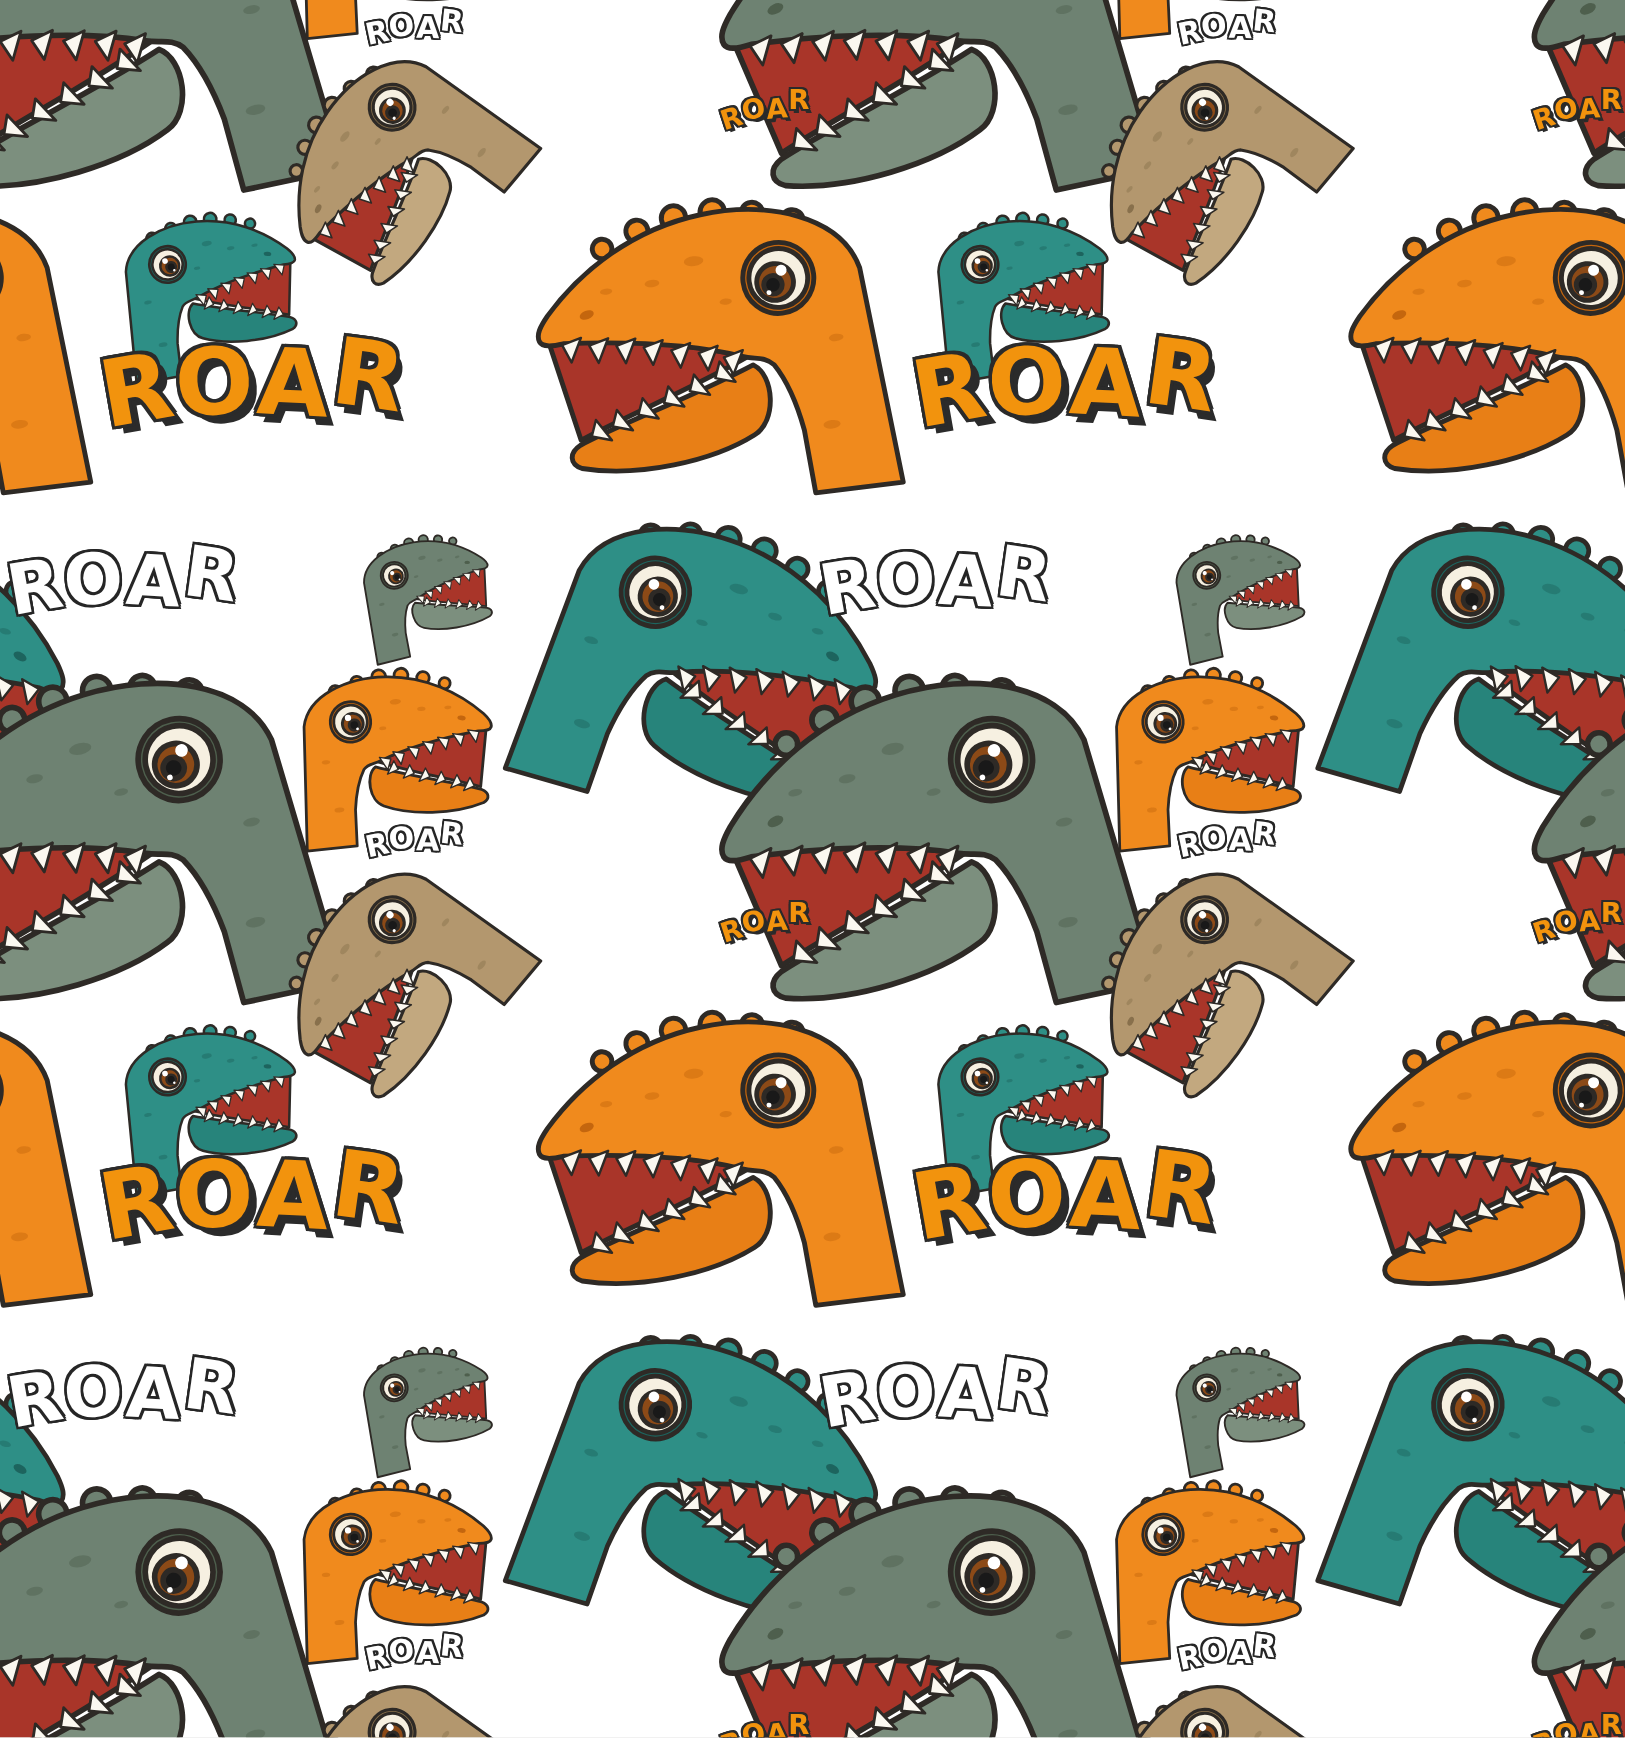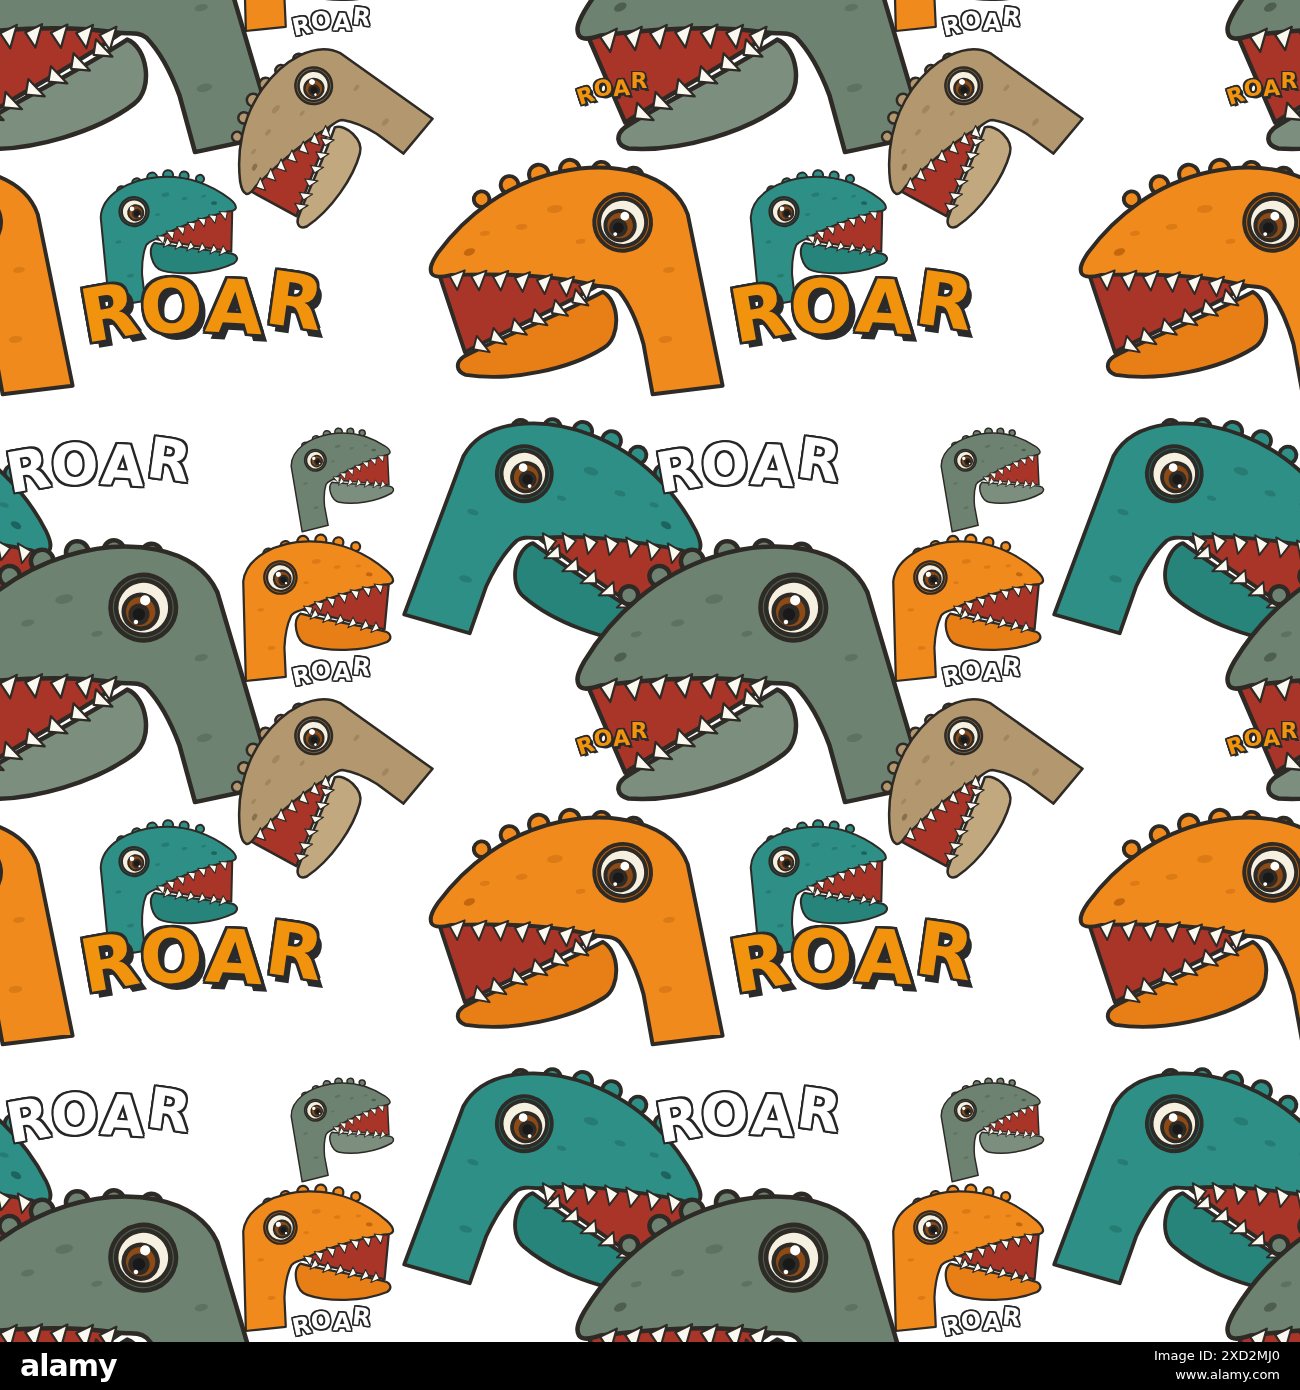--- a/index.html
+++ b/index.html
@@ -1957,23 +1957,13 @@
             <ellipse cx="236" cy="66" rx="5" ry="2.5" fill="#88704C" fill-opacity="0.45" stroke="none"></ellipse>
             <ellipse cx="140" cy="86" rx="5" ry="2.5" fill="#88704C" fill-opacity="0.45" stroke="none"></ellipse>
             <ellipse cx="66" cy="196" rx="7" ry="3.5" fill="#88704C" fill-opacity="0.45" stroke="none"></ellipse>
             <ellipse cx="54" cy="126" rx="6" ry="3" fill="#88704C" fill-opacity="0.45" stroke="none"></ellipse>
           </g>
         </svg>
       </div>
       <div class="pat-item roar roar-orange-small" style="left: 1226px; top: 1378px; width: 74.8px; transform: rotate(-10deg); font-size: 22px; color: rgb(242, 147, 13);"><span style="transform: rotate(-8deg) translateY(2px);">R</span><span style="transform: rotate(-2deg) translateY(-2px);">O</span><span style="transform: rotate(5deg) translateY(1px);">A</span><span style="transform: rotate(10deg) translateY(-3px);">R</span></div>
     </div>
 
-  <div class="footer" style="background: rgb(0, 0, 0);">
-    <div class="brand">alamy</div>
-    <div class="meta">
-      <div>
-        <span>Image ID:</span>
-        <span>2XD2MJ0</span>
-      </div>
-      <div>www.alamy.com</div>
-    </div>
-  </div>
 </div>
 
 </body></html>

